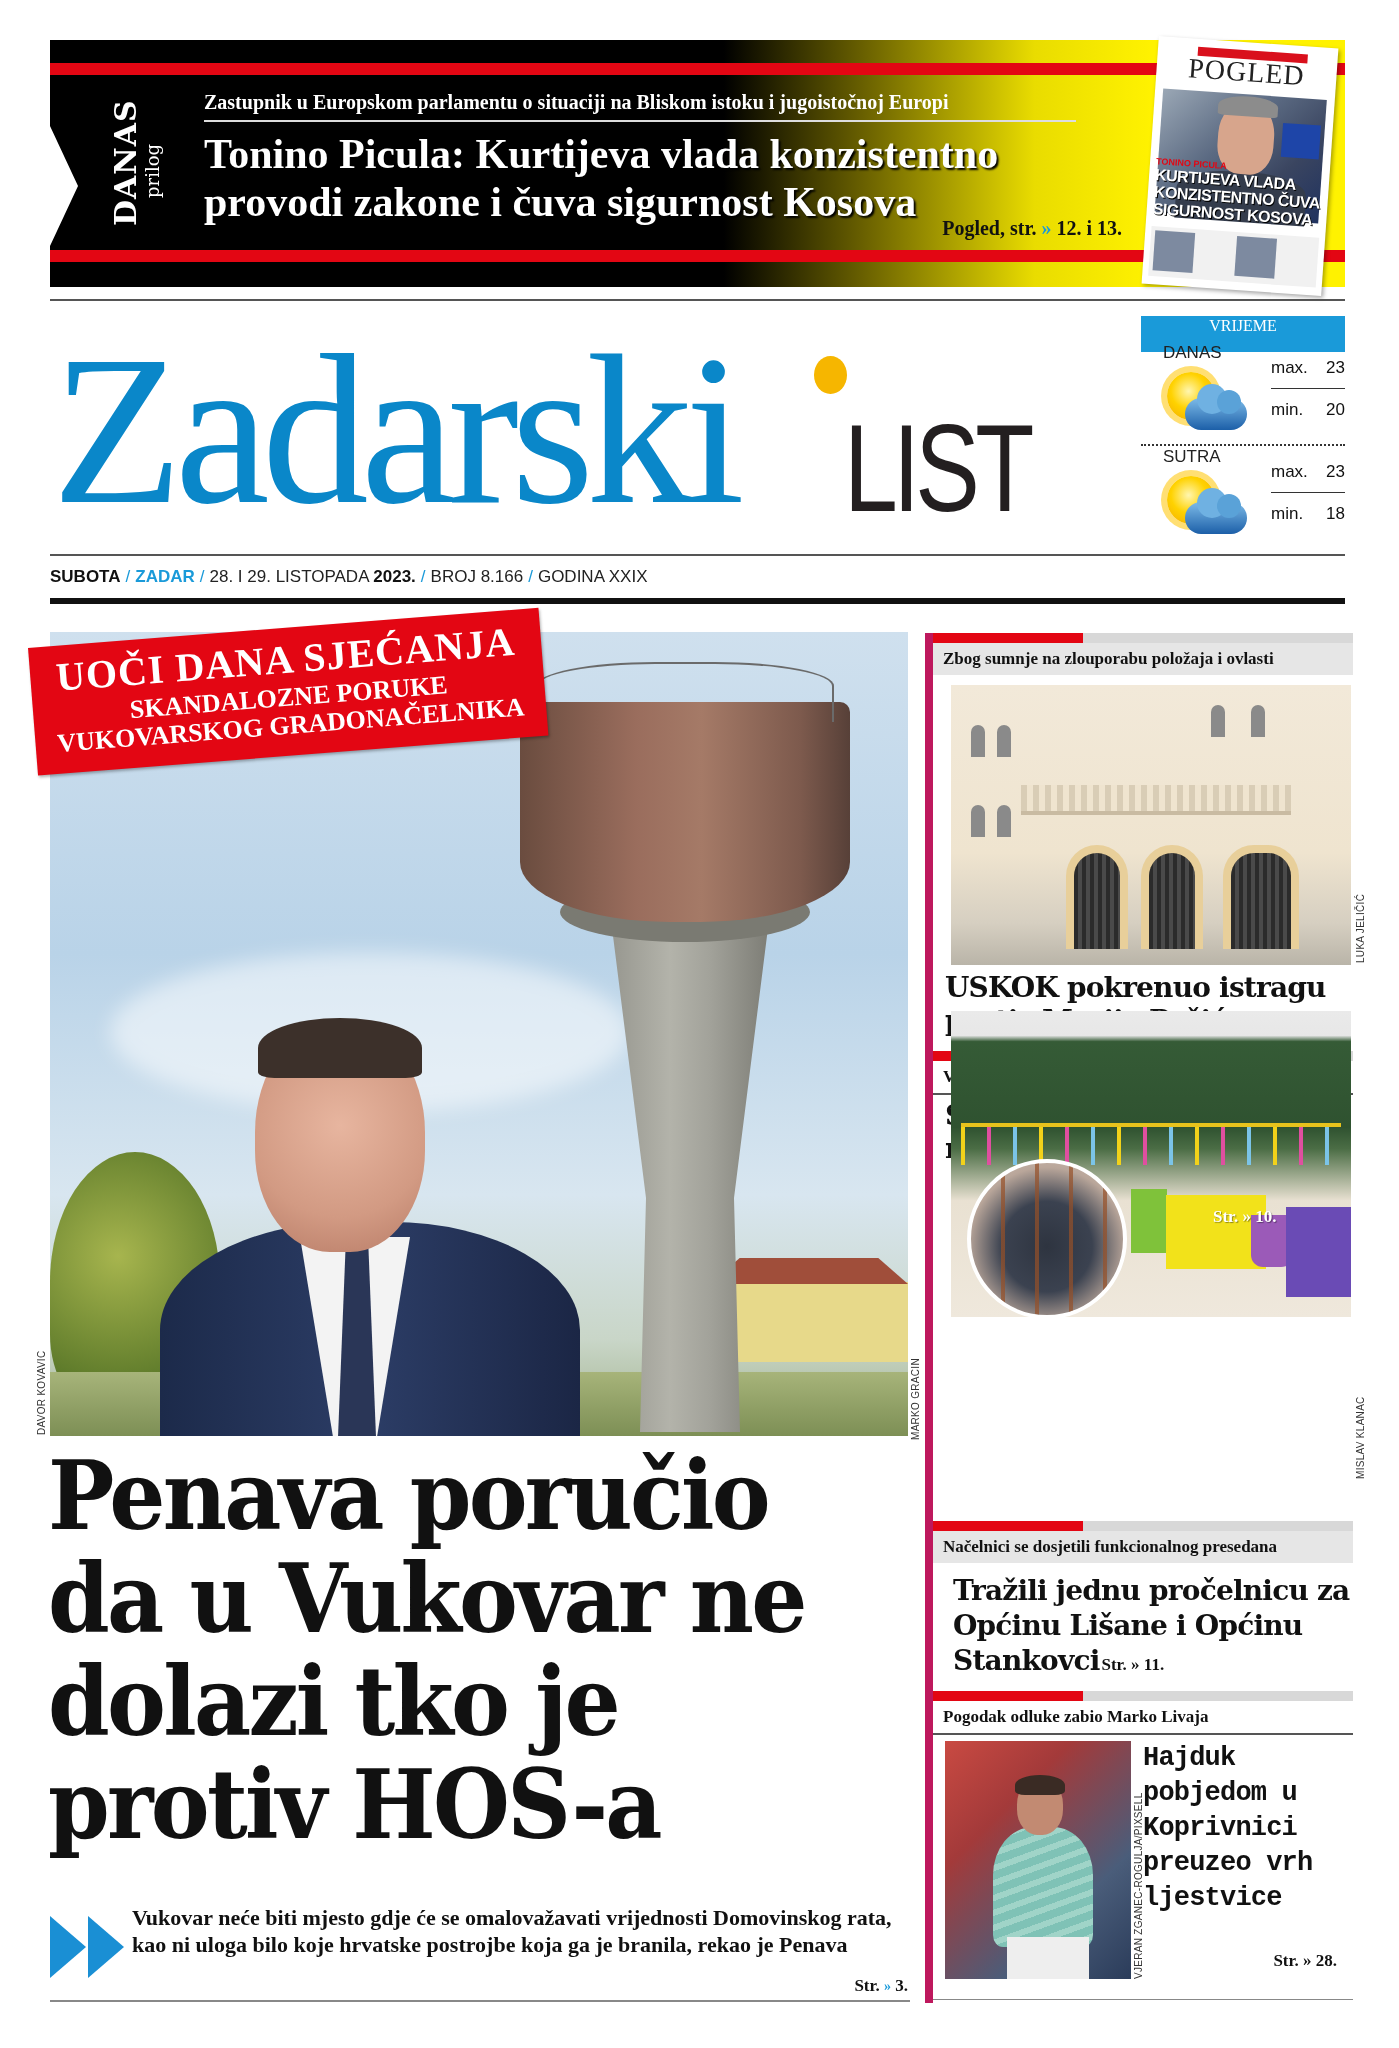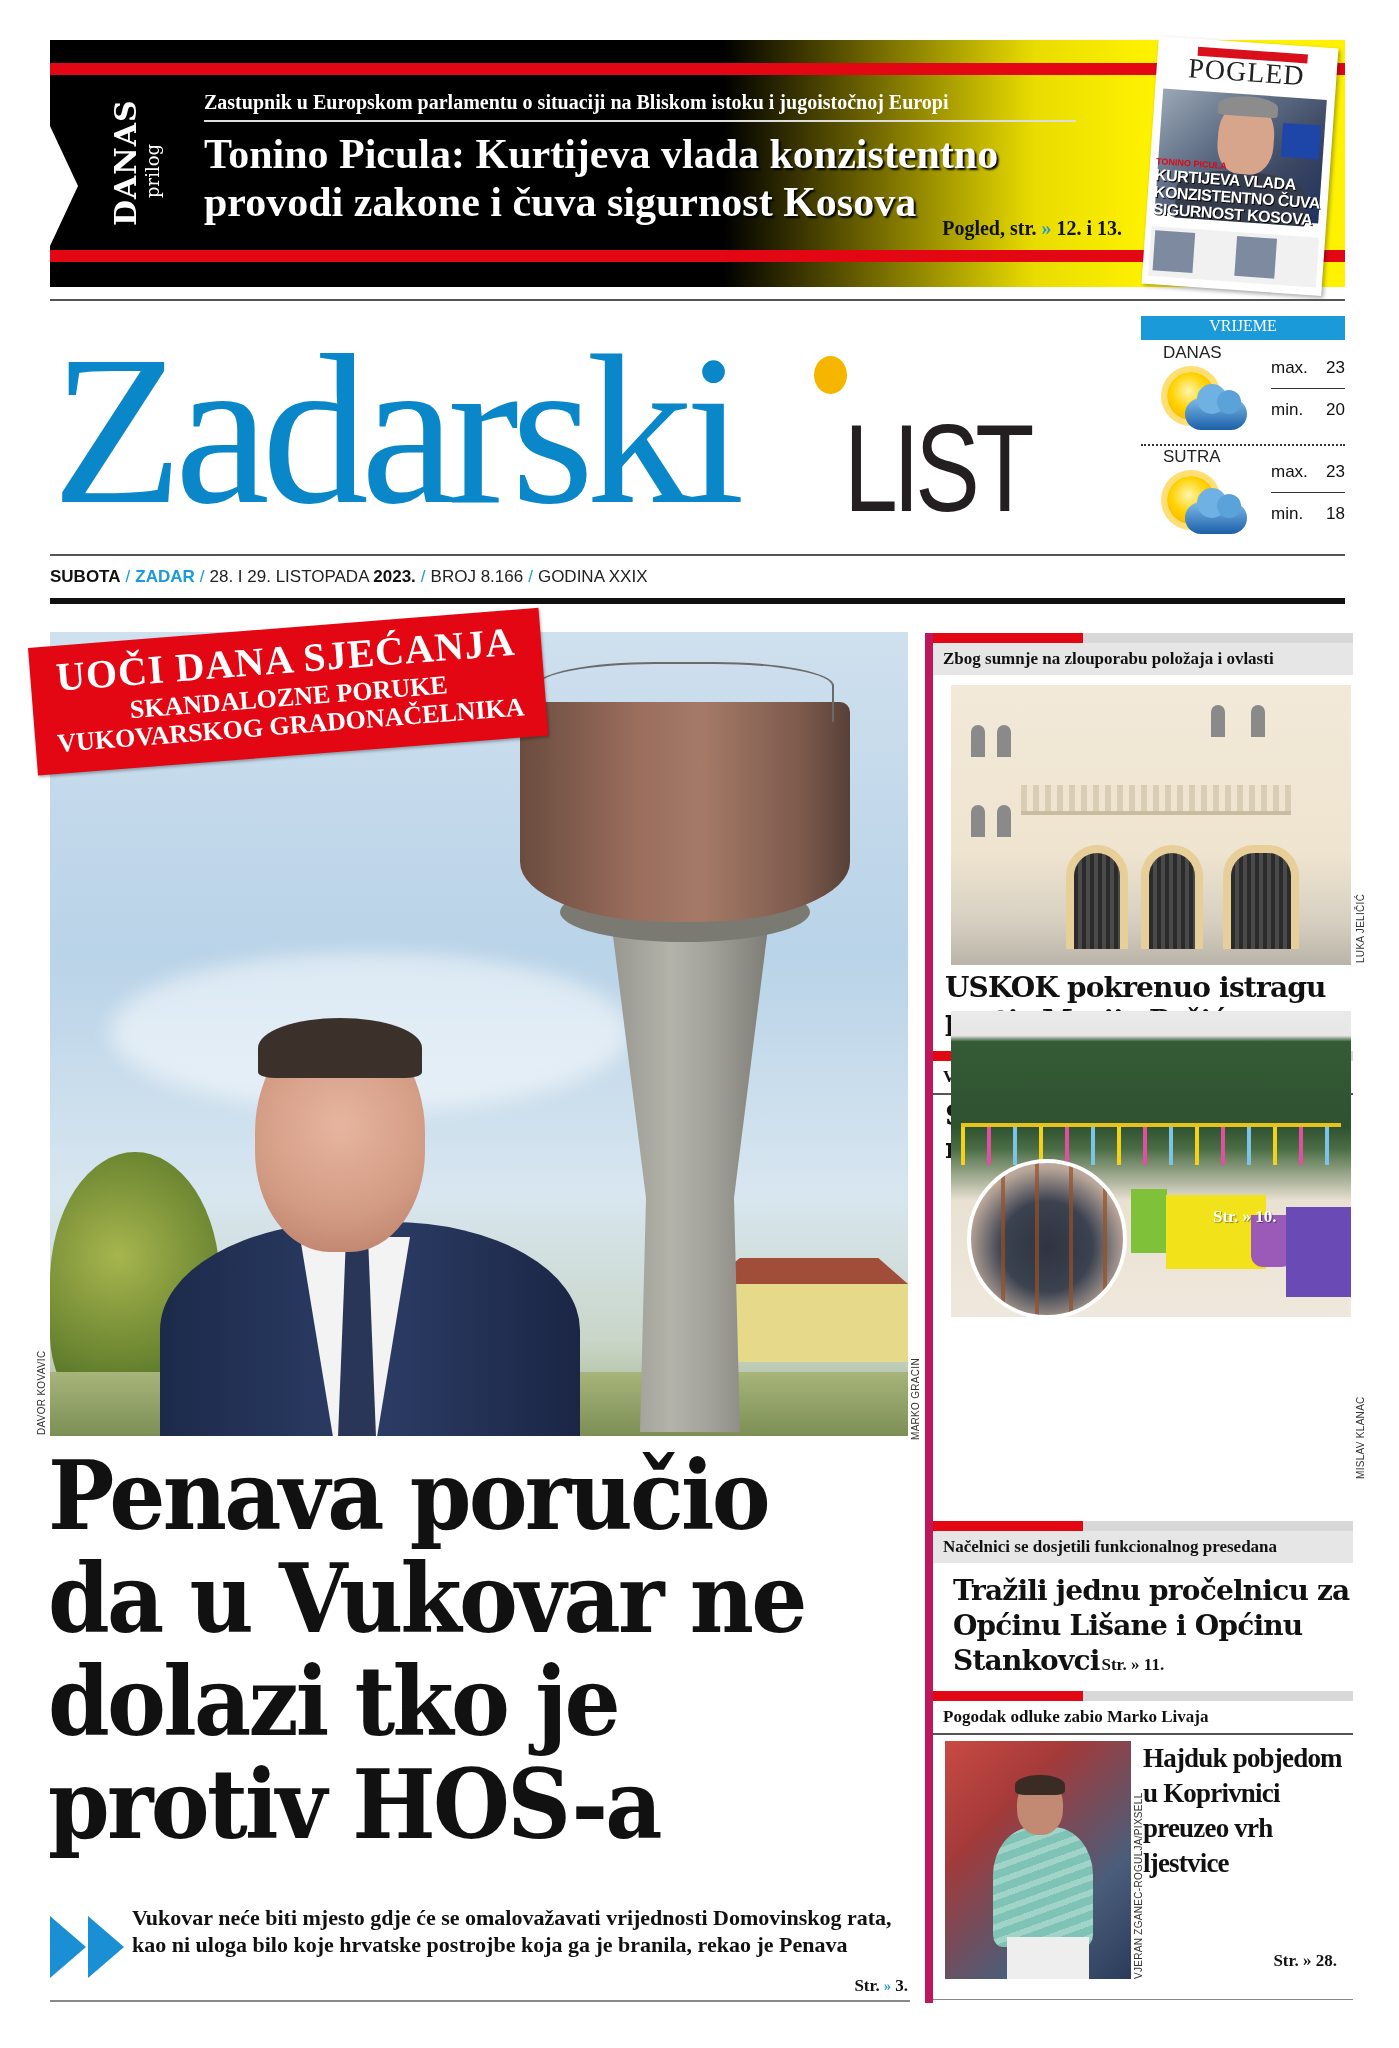--- a/index.html
+++ b/index.html
@@ -43,21 +43,21 @@
 
   
   .logo { position: absolute; left: 52px; top: 330px; height: 200px; }
   .logo .zadarski { position: absolute; left: 0; top: 0; font-family: "Liberation Serif", serif; font-size: 214px; line-height: 200px; color: #0a87c9; letter-spacing: -8px; white-space: nowrap; }
   .logo .dot { position: absolute; left: 762px; top: 26px; width: 33px; height: 38px; border-radius: 50%; background: #f6b600; }
   .logo .mask { position: absolute; left: 752px; top: 40px; width: 40px; height: 44px; background: #fff; }
   .logo .list { position: absolute; left: 792px; top: 68px; font-family: "Liberation Sans", sans-serif; font-size: 124px; line-height: 140px; color: #231f20; letter-spacing: -6px; transform: scaleX(0.78); transform-origin: left top; }
 
   
   .weather { position: absolute; left: 1141px; top: 316px; width: 204px; height: 232px; }
-  .weather .wtitle { position: absolute; left: 0; top: 0; width: 204px; height: 24px; background: #1a9ad9; color: #fff; text-align: center;
+  .weather .wtitle { position: absolute; left: 0; top: 0; width: 204px; height: 36px; background: #1a9ad9; color: #fff; text-align: center;
     font-family: "Liberation Serif", serif; font-size: 16px; line-height: 20px; }
   .wday { position: absolute; left: 0; width: 204px; height: 104px; }
   .wday.d1 { top: 24px; }
   .wday.d2 { top: 128px; }
   .wday .wname { position: absolute; left: 22px; top: 3px; font-family: "Liberation Sans", sans-serif; font-size: 17px; color: #222; }
   .wday .icon { position: absolute; left: 14px; top: 24px; width: 100px; height: 80px; }
   .wday .sun { position: absolute; left: 12px; top: 8px; width: 48px; height: 48px; border-radius: 50%; background: radial-gradient(circle at 45% 40%, #fff6b0 0%, #ffd200 45%, #f0a500 100%); box-shadow: 0 0 0 6px rgba(255,196,0,0.55); }
   .wday .cloud { position: absolute; left: 30px; top: 34px; width: 62px; height: 32px; border-radius: 20px; background: linear-gradient(#7dbbe8, #1c5fa8); }
   .wday .cloud::before { content: ""; position: absolute; left: 12px; top: -14px; width: 30px; height: 30px; border-radius: 50%; background: #6fb1e2; }
   .wday .cloud::after { content: ""; position: absolute; left: 32px; top: -8px; width: 24px; height: 24px; border-radius: 50%; background: #5aa2d8; }
@@ -149,21 +149,21 @@
   .ph-dogs .circle { position: absolute; left: 16px; top: 148px; width: 160px; height: 160px; border-radius: 50%; border: 4px solid #fff; background: radial-gradient(circle at 50% 55%, #2e3440 0%, #3b4250 40%, #b9a69a 70%, #d8c8bf 100%); }
   .ph-dogs .circle::after { content: ""; position: absolute; left: 0; top: 0; width: 100%; height: 100%; border-radius: 50%; background: repeating-linear-gradient(90deg, transparent 0 30px, rgba(150,80,40,0.7) 30px 34px); }
   .ph-dogs .str { position: absolute; left: 262px; top: 196px; font-family: "Liberation Serif", serif; font-weight: bold; font-size: 17px; color: #fff; text-shadow: 1px 1px 1px rgba(0,0,0,0.4); }
 
   .ph-player { left: 12px; top: 1108px; width: 186px; height: 238px; background: linear-gradient(135deg, #c94a42 0%, #a33a3a 30%, #4a5d7a 70%, #2b3c5a 100%); }
   .ph-player .torso { position: absolute; left: 48px; top: 86px; width: 100px; height: 120px; border-radius: 40% 40% 10% 10%; background: repeating-linear-gradient(160deg, #7fc2b6 0 8px, #a0d4c8 8px 14px); }
   .ph-player .phead { position: absolute; left: 72px; top: 38px; width: 46px; height: 56px; border-radius: 45%; background: #c28a72; }
   .ph-player .phair { position: absolute; left: 70px; top: 34px; width: 50px; height: 20px; border-radius: 50% 50% 20% 20%; background: #3a2b24; }
   .ph-player .shorts { position: absolute; left: 62px; top: 196px; width: 82px; height: 42px; background: #eeeeee; }
 
-  .hajduk { position: absolute; left: 210px; top: 1108px; width: 200px; font-family: Liberation Serif, serif; font-weight: bold; font-size: 27px; line-height: 35px; color: #111; letter-spacing: -0.8px; }
+  .hajduk { position: absolute; left: 210px; top: 1108px; width: 200px; font-family: Liberation Mono, monospace; font-weight: bold; font-size: 27px; line-height: 35px; color: #111; letter-spacing: -0.8px; }
   .hajduk-ref { position: absolute; right: 8px; top: 1318px; font-family: "Liberation Serif", serif; font-weight: bold; font-size: 17px; color: #111; }
 </style>
 </head>
 <body>
 
 <div class="banner">
   <div class="stripe top"></div>
   <div class="stripe bot"></div>
   <div class="arrow"></div>
   <div class="vlabel">

